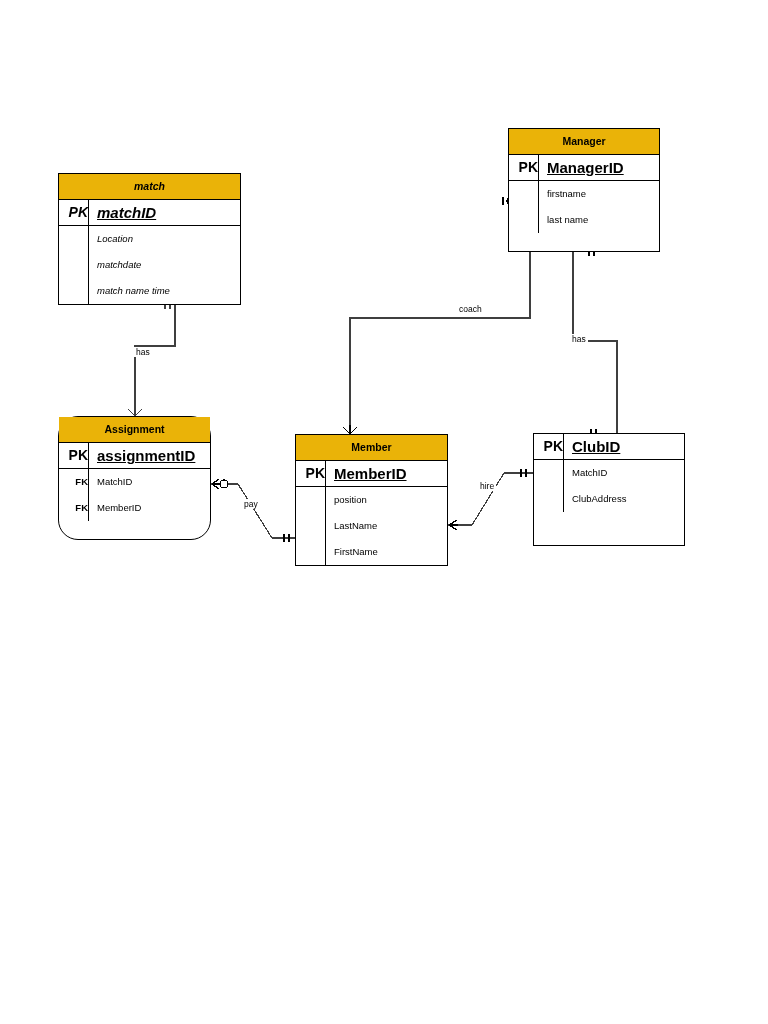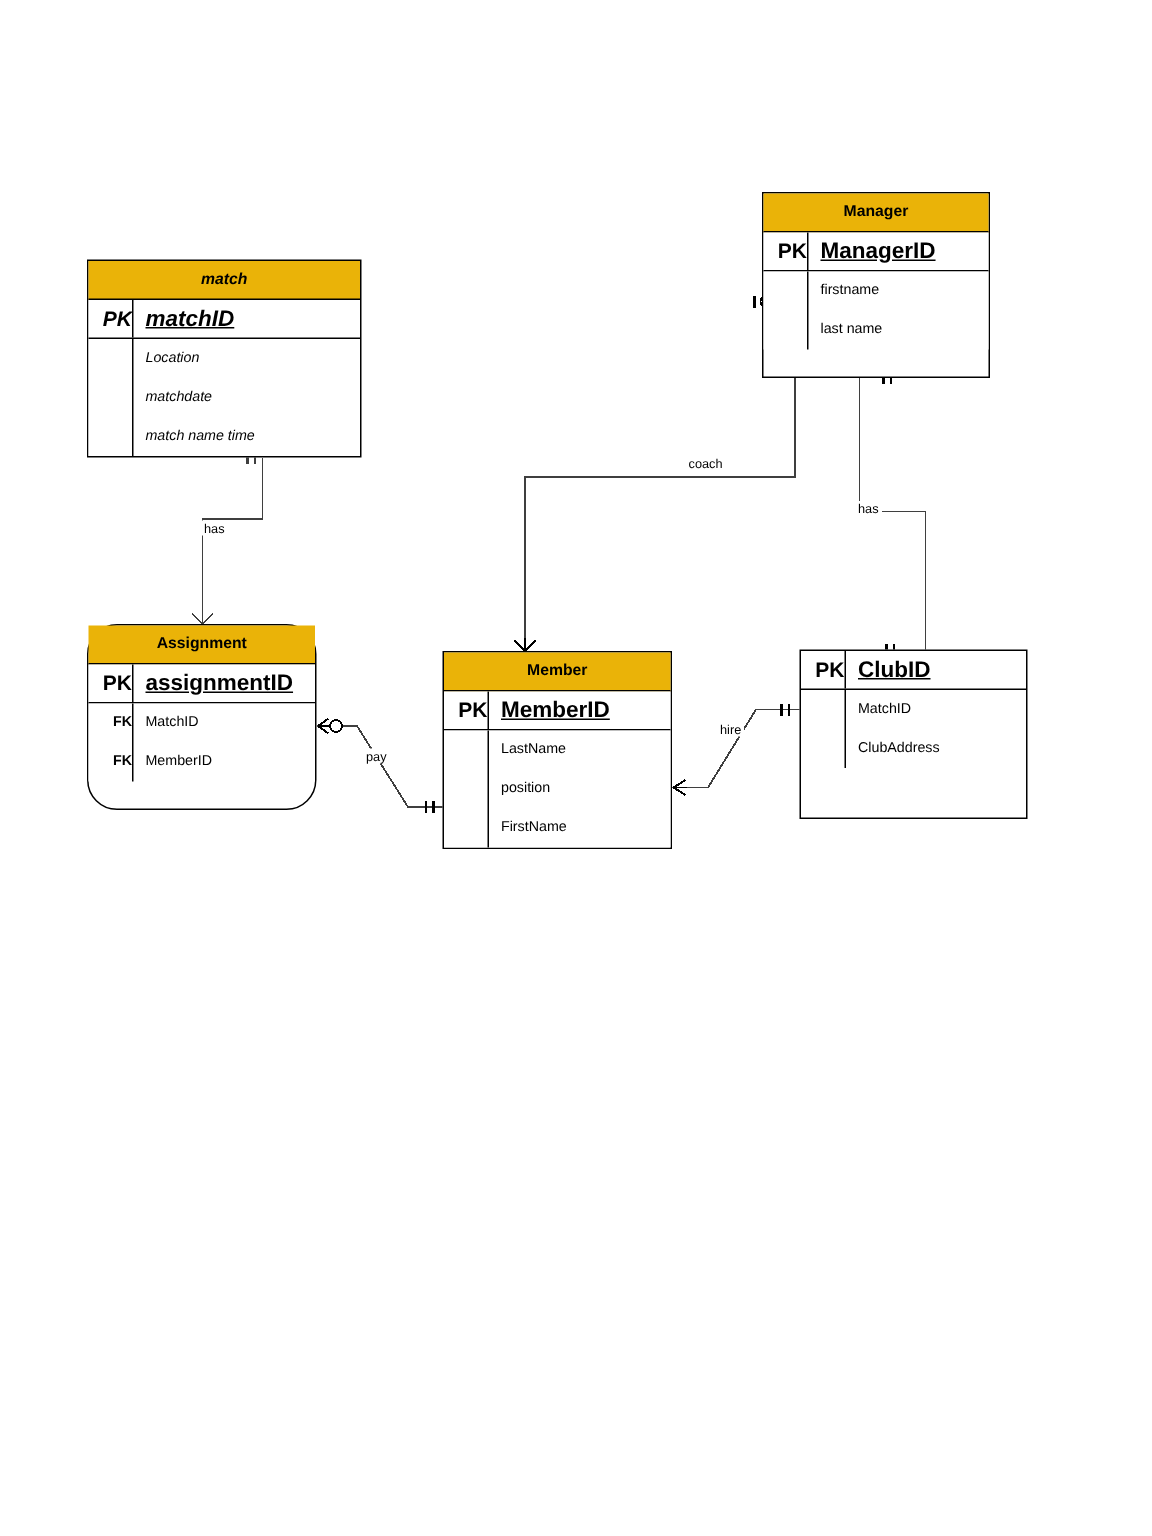--- a/index.html
+++ b/index.html
@@ -227,22 +227,22 @@
       <div class="pk-key">PK</div>
       <div class="pk-name"><span>MemberID</span></div>
     </div>
     <div class="ent-body">
       <div class="keycol">
         <div class="keycell blank"></div>
         <div class="keycell blank"></div>
         <div class="keycell blank"></div>
       </div>
       <div class="fieldcol">
+        <div class="fieldcell">position</div>
         <div class="fieldcell">LastName</div>
-        <div class="fieldcell">position</div>
         <div class="fieldcell">FirstName</div>
       </div>
     </div>
   </div>
 
   <div class="entity" style="left:533px; top:433px; width:152px; height:113px;">
     <div class="ent-pkrow">
       <div class="pk-key">PK</div>
       <div class="pk-name"><span>ClubID</span></div>
     </div>

